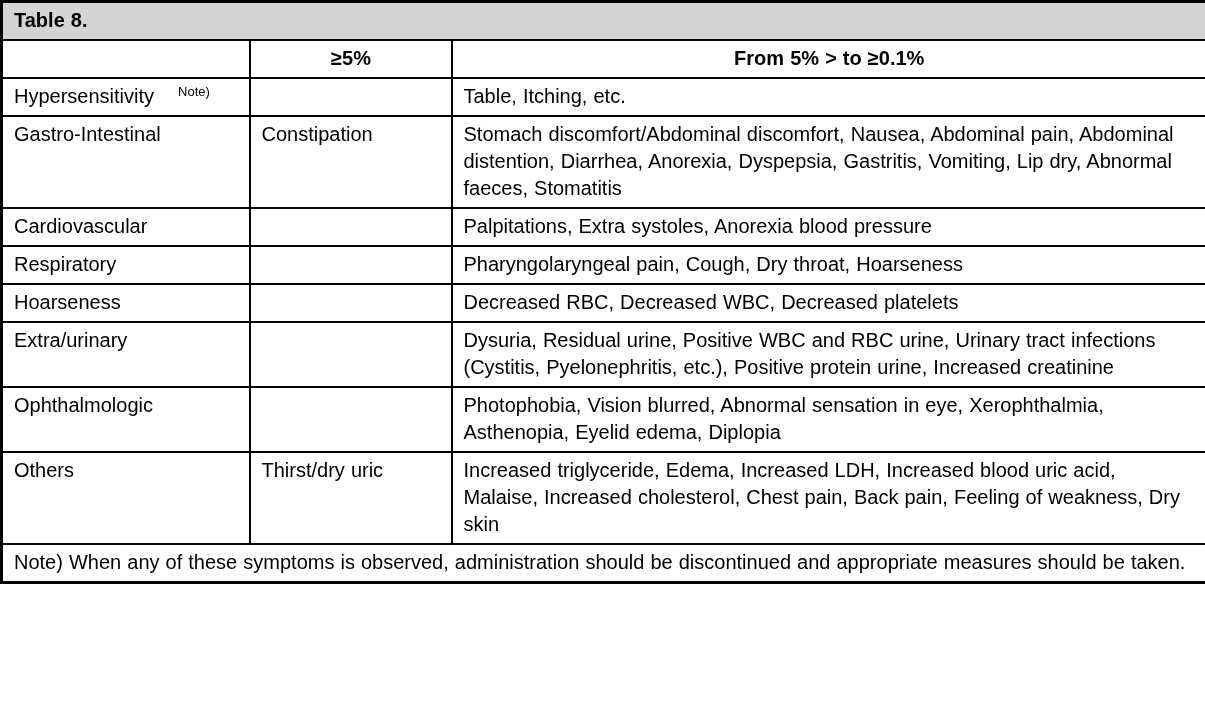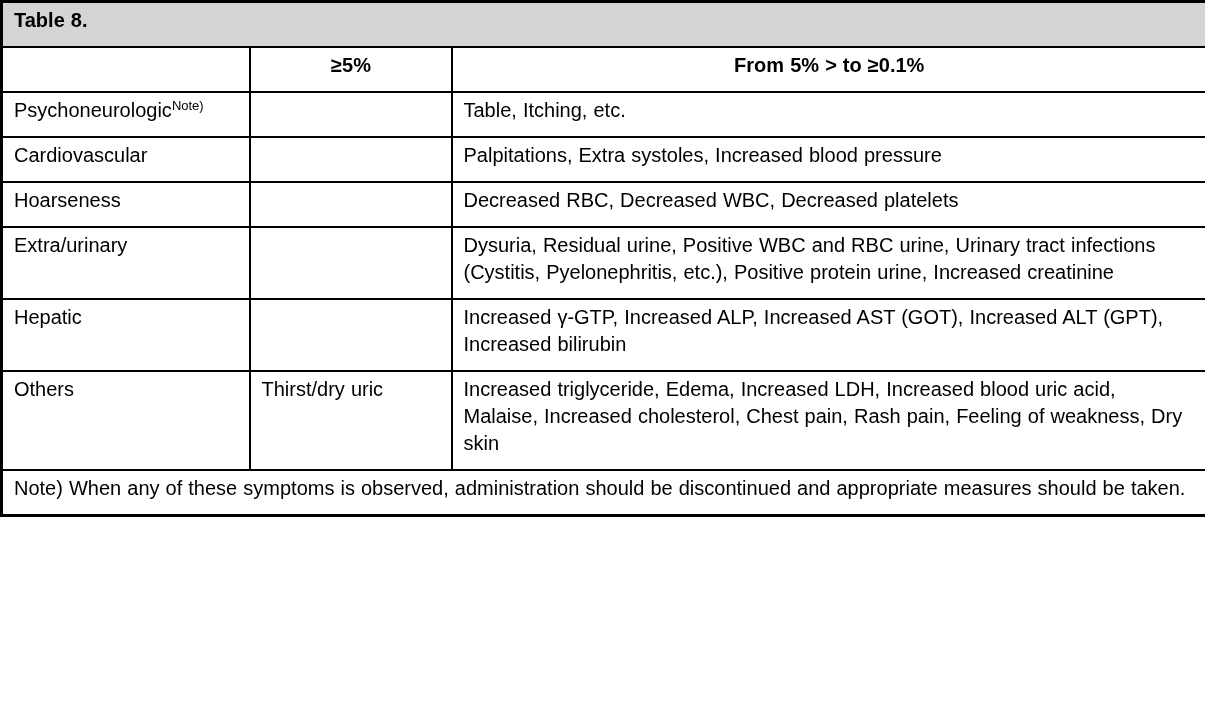--- a/index.html
+++ b/index.html
@@ -15,21 +15,21 @@
   }
   table.adv-table {
     border-collapse: collapse;
     table-layout: fixed;
     width: 1205px;
     border: 3px solid #000000;
   }
   table.adv-table td {
     border: 2px solid #000000;
     vertical-align: top;
-    padding: 4px 10px 12px 11px;
+    padding: 4px 10px 5px 11px;
     font-size: 20px;
     line-height: 27px;
     word-spacing: 0.5px;
   }
   td.title-cell {
     background: #d4d4d4;
     font-weight: bold;
     font-size: 21px;
     padding: 2px 10px 2px 12px;
     line-height: 26px;
@@ -41,20 +41,21 @@
     padding: 5px 6px;
     border-bottom: 3px solid #000000;
   }
   td.category-cell { padding-right: 4px; }
   sup.note-sup {
     font-size: 13px;
     line-height: 0;
     vertical-align: baseline;
     position: relative;
     top: -7px;
+    margin-left: 24px;
   }
   td.note-cell {
     padding: 3px 10px 6px 11px;
     margin-top: 29px;
   }
 </style>
 </head>
 <body>
 
 <table class="adv-table">
@@ -67,56 +68,66 @@
     <tr>
       <td class="title-cell" colspan="3">Table 8.</td>
     </tr>
     <tr>
       <td class="header-cell"></td>
       <td class="header-cell">≥5%</td>
       <td class="header-cell">From 5% &gt; to ≥0.1%</td>
     </tr>
 
     <tr>
-      <td class="category-cell"><span>Psychoneurologic</span><sup class="note-sup">Note)</sup></td>
+      <td class="category-cell"><span>Hypersensitivity</span><sup class="note-sup">Note)</sup></td>
       <td></td>
       <td>Table, Itching, etc.</td>
     </tr>
 
 
+    <tr>
+      <td class="category-cell">Gastro-Intestinal</td>
+      <td>Constipation</td>
+      <td>Stomach discomfort/Abdominal discomfort, Nausea, Abdominal pain, Abdominal distention, Diarrhea, Anorexia, Dyspepsia, Gastritis, Vomiting, Lip dry, Abnormal faeces, Stomatitis</td>
+    </tr>
 
     <tr>
       <td class="category-cell">Cardiovascular</td>
       <td></td>
-      <td>Palpitations, Extra systoles, Increased blood pressure</td>
+      <td>Palpitations, Extra systoles, Anorexia blood pressure</td>
     </tr>
 
+    <tr>
+      <td class="category-cell">Respiratory</td>
+      <td></td>
+      <td>Pharyngolaryngeal pain, Cough, Dry throat, Hoarseness</td>
+    </tr>
 
     <tr>
       <td class="category-cell">Hoarseness</td>
       <td></td>
       <td>Decreased RBC, Decreased WBC, Decreased platelets</td>
     </tr>
 
     <tr>
       <td class="category-cell">Extra/urinary</td>
       <td></td>
       <td>Dysuria, Residual urine, Positive WBC and RBC urine, Urinary tract infections (Cystitis, Pyelonephritis, etc.), Positive protein urine, Increased creatinine</td>
     </tr>
 
+    <tr>
+      <td class="category-cell">Ophthalmologic</td>
+      <td></td>
+      <td>Photophobia, Vision blurred, Abnormal sensation in eye, Xerophthalmia, Asthenopia, Eyelid edema, Diplopia</td>
+    </tr>
 
-    <tr>
-      <td class="category-cell">Hepatic</td>
-      <td></td>
-      <td>Increased γ-GTP, Increased ALP, Increased AST (GOT), Increased ALT (GPT), Increased bilirubin</td>
-    </tr>
 
     <tr>
       <td class="category-cell">Others</td>
       <td>Thirst/dry uric</td>
-      <td>Increased triglyceride, Edema, Increased LDH, Increased blood uric acid, Malaise, Increased cholesterol, Chest pain, Rash pain, Feeling of weakness, Dry skin</td>
+      <td>Increased triglyceride, Edema, Increased LDH, Increased blood uric acid, Malaise, Increased cholesterol, Chest pain, Back pain, Feeling of weakness, Dry skin</td>
     </tr>
 
     <tr>
       <td class="note-cell" colspan="3">Note) When any of these symptoms is observed, administration should be discontinued and appropriate measures should be taken.</td>
     </tr>
   </tbody>
 </table>
 
 </body></html>

